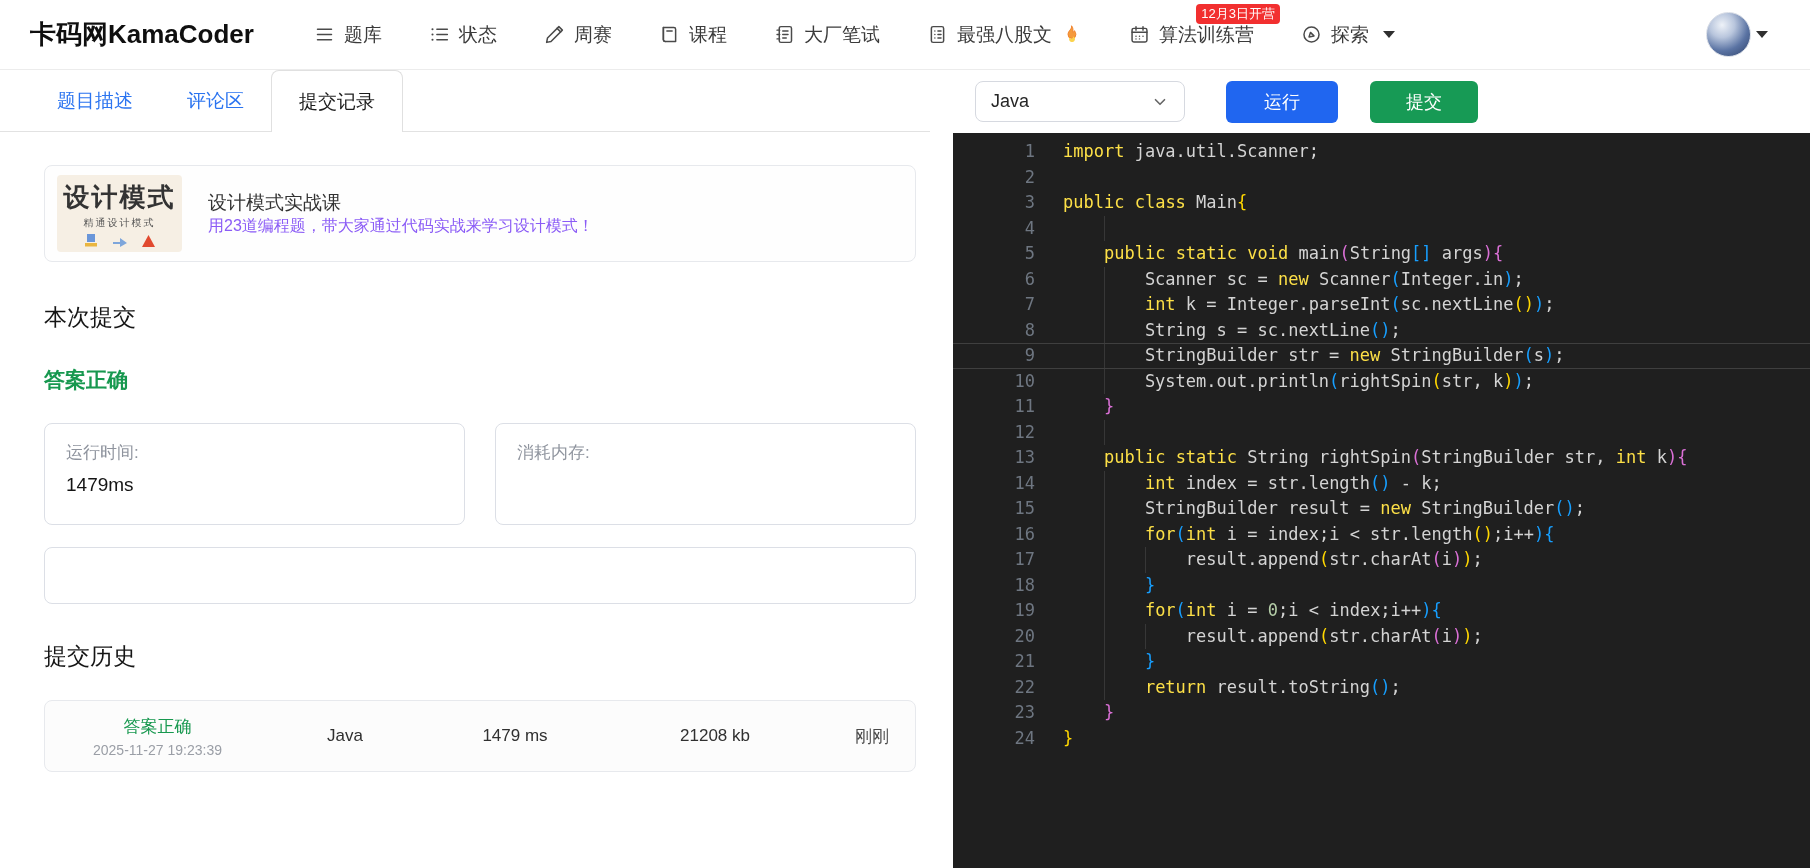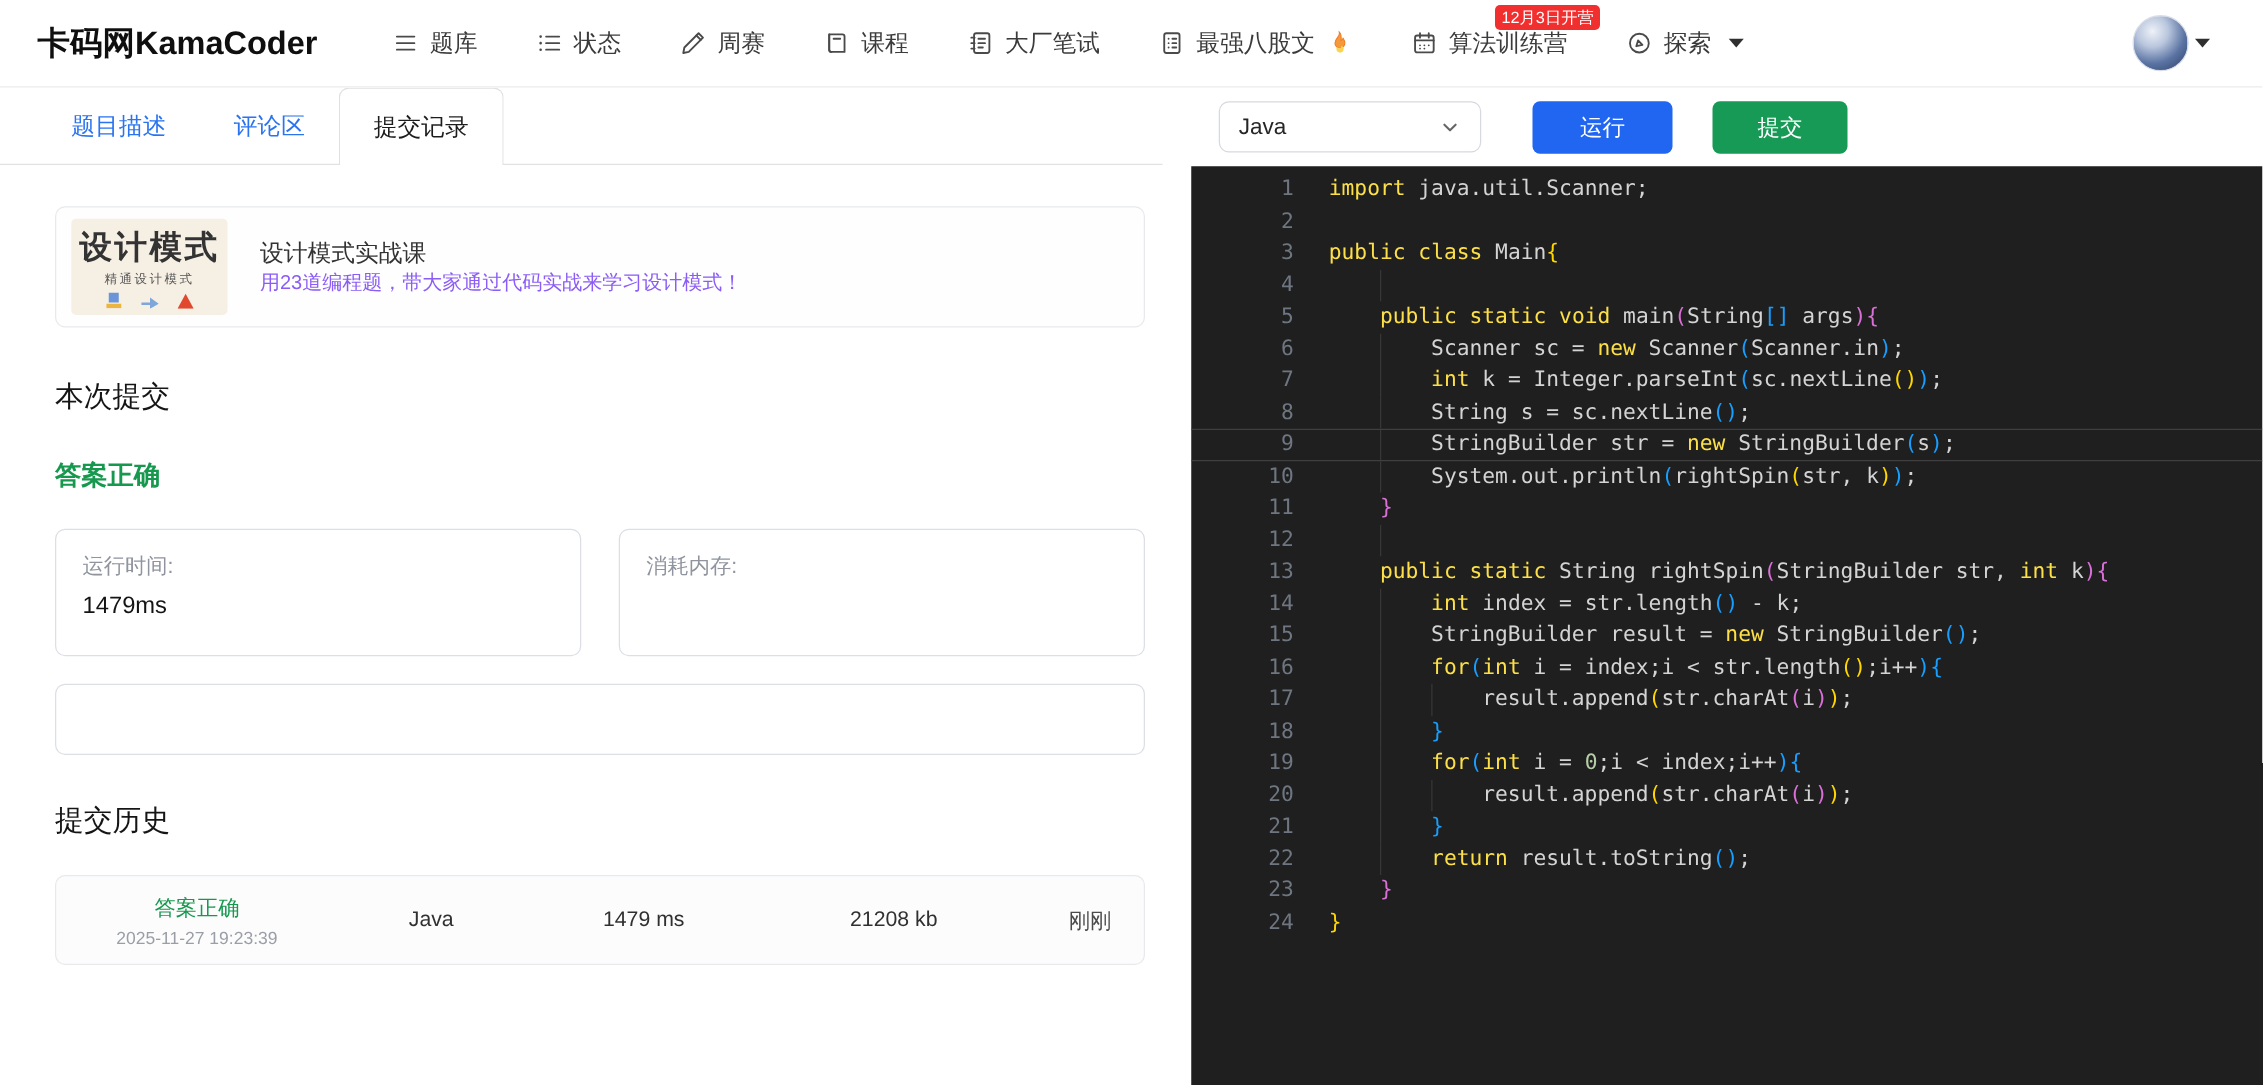--- a/index.html
+++ b/index.html
@@ -280,21 +280,21 @@
         <div class="cl">
           <span class="ln">4</span>
           <span class="ct"><span class="guide" style="left:4ch"></span></span>
         </div>
         <div class="cl">
           <span class="ln">5</span>
           <span class="ct"><span class="tk-t">    </span><span class="tk-k">public</span><span class="tk-t"> </span><span class="tk-k">static</span><span class="tk-t"> </span><span class="tk-k">void</span><span class="tk-t"> main</span><span class="tk-p">(</span><span class="tk-t">String</span><span class="tk-b">[]</span><span class="tk-t"> args</span><span class="tk-p">)</span><span class="tk-p">{</span></span>
         </div>
         <div class="cl">
           <span class="ln">6</span>
-          <span class="ct"><span class="guide" style="left:4ch"></span><span class="tk-t">        Scanner sc = </span><span class="tk-k">new</span><span class="tk-t"> Scanner</span><span class="tk-b">(</span><span class="tk-t">Scanner.in</span><span class="tk-b">)</span><span class="tk-t">;</span></span>
+          <span class="ct"><span class="guide" style="left:4ch"></span><span class="tk-t">        Scanner sc = </span><span class="tk-k">new</span><span class="tk-t"> Scanner</span><span class="tk-b">(</span><span class="tk-t">Integer.in</span><span class="tk-b">)</span><span class="tk-t">;</span></span>
         </div>
         <div class="cl">
           <span class="ln">7</span>
           <span class="ct"><span class="guide" style="left:4ch"></span><span class="tk-t">        </span><span class="tk-k">int</span><span class="tk-t"> k = Integer.parseInt</span><span class="tk-b">(</span><span class="tk-t">sc.nextLine</span><span class="tk-g">()</span><span class="tk-b">)</span><span class="tk-t">;</span></span>
         </div>
         <div class="cl">
           <span class="ln">8</span>
           <span class="ct"><span class="guide" style="left:4ch"></span><span class="tk-t">        String s = sc.nextLine</span><span class="tk-b">()</span><span class="tk-t">;</span></span>
         </div>
         <div class="cl active">

